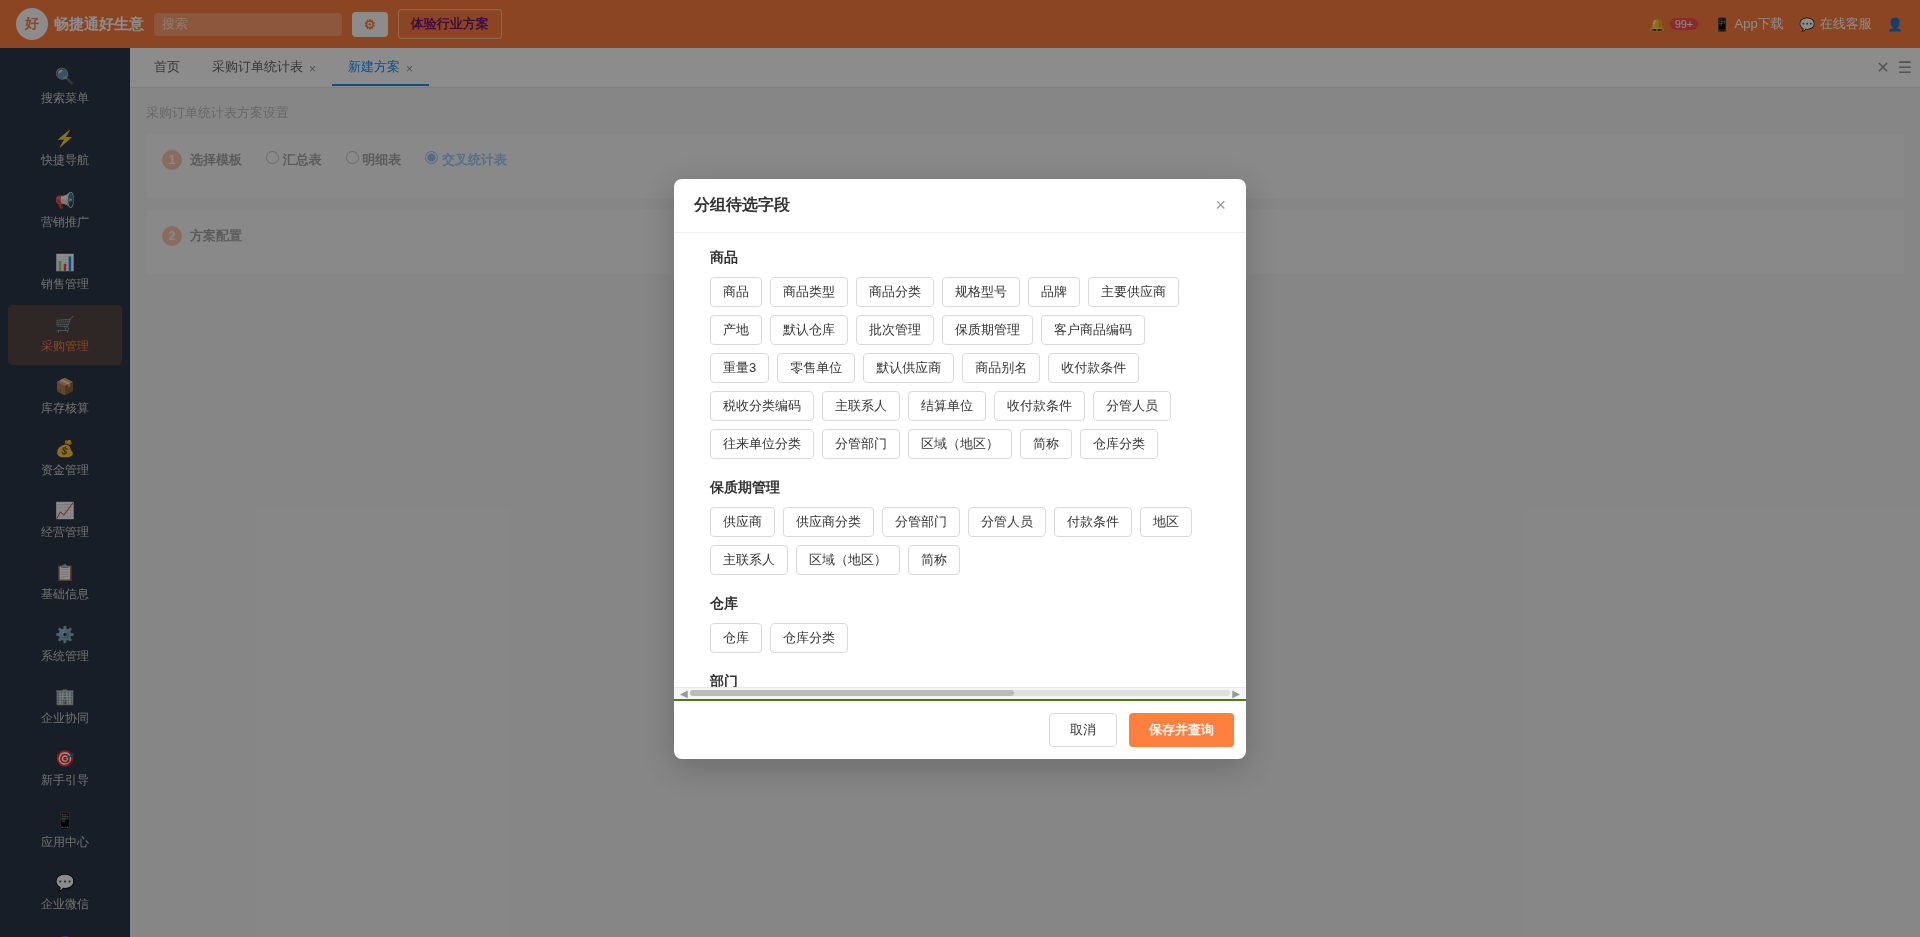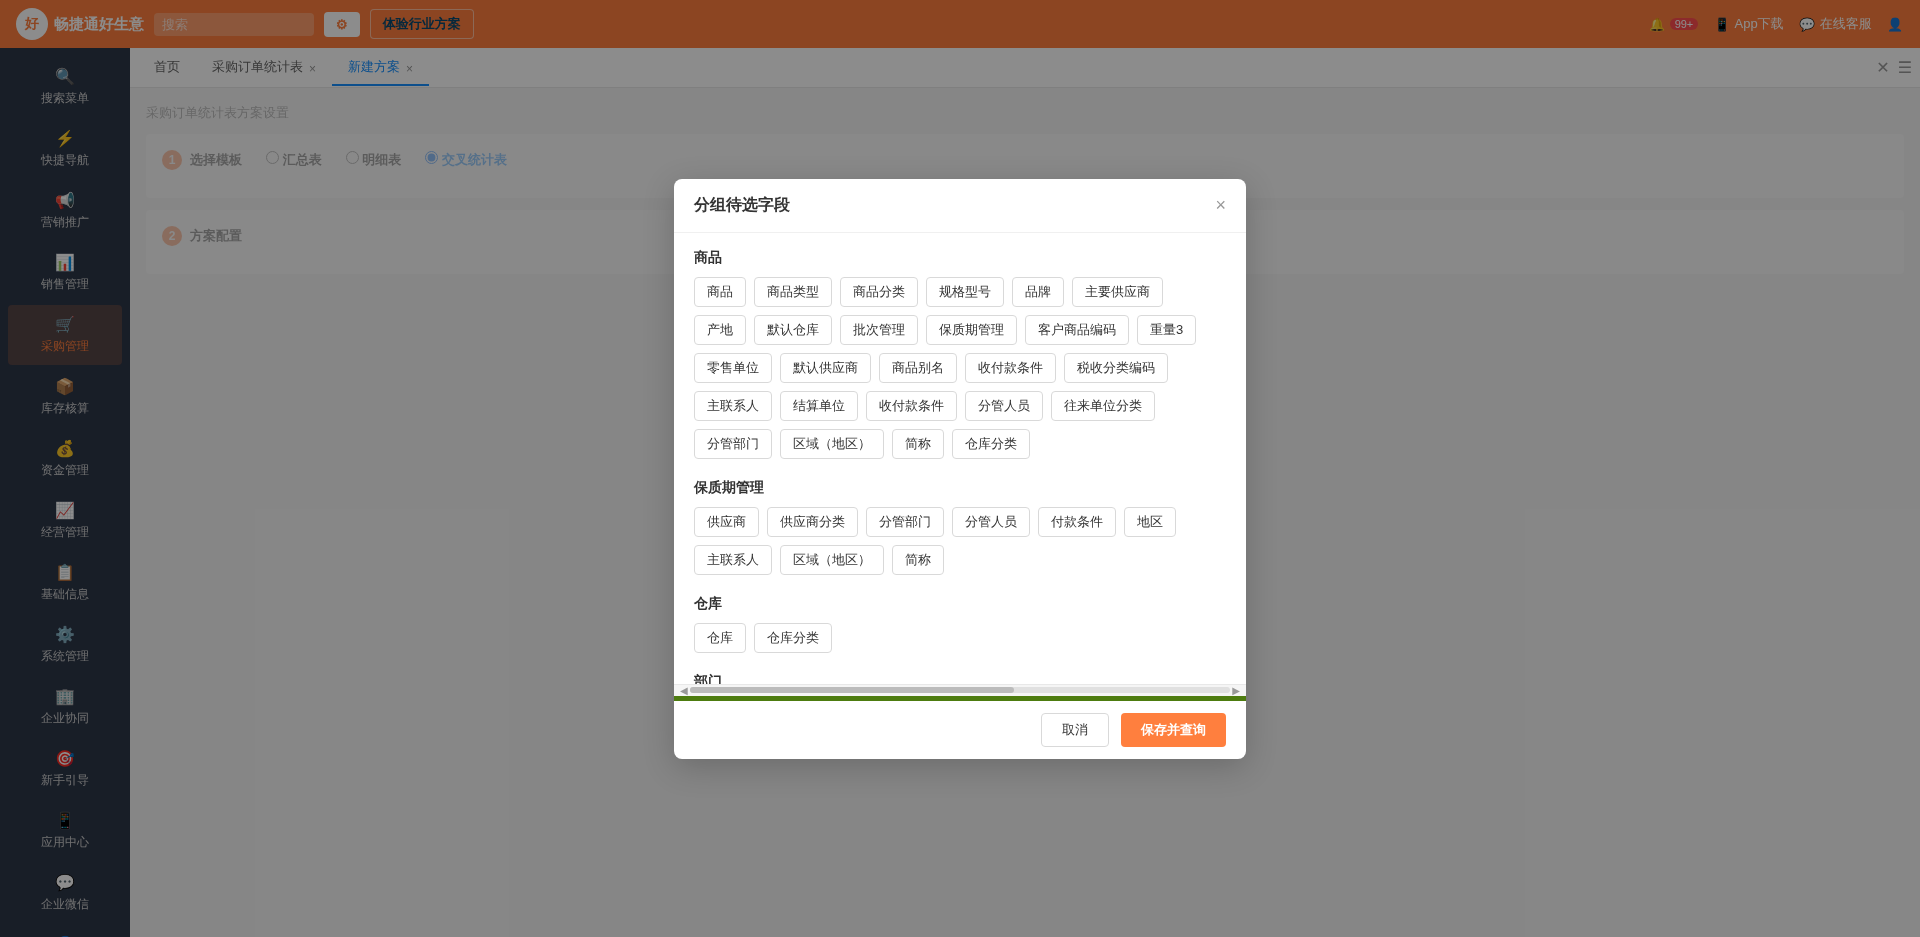--- a/index.html
+++ b/index.html
@@ -11,21 +11,21 @@
       background: #ff7f3e;
       display: flex;
       align-items: center;
       padding: 0 16px;
       justify-content: space-between;
       position: fixed; top: 0; left: 0; right: 0; z-index: 100;
     }
     .top-bar-left { display: flex; align-items: center; gap: 10px; }
     .logo-area { display: flex; align-items: center; gap: 6px; color: white; font-size: 15px; font-weight: bold; }
     .logo-icon { width: 32px; height: 32px; background: white; border-radius: 50%; display: flex; align-items: center; justify-content: center; color: #ff7f3e; font-weight: bold; font-size: 14px; }
-    .top-search { background: rgba(255,255,255,0.25); border: none; border-radius: 4px; padding: 4px 30px 4px 8px; color: white; font-size: 13px; width: 160px; }
+    .top-search { background: rgba(255,255,255,0.25); border: none; border-radius: 4px; padding: 4px 30px 4px 8px; color: white; font-size: 13px; width: 188px; font-family: Liberation Mono, monospace; }
     .top-search::placeholder { color: rgba(255,255,255,0.7); }
     .top-btn { background: white; border: none; border-radius: 4px; padding: 5px 12px; font-size: 13px; color: #ff7f3e; cursor: pointer; font-weight: bold; }
     .top-right { display: flex; align-items: center; gap: 16px; color: white; font-size: 13px; }
     .top-right-item { display: flex; align-items: center; gap: 4px; cursor: pointer; }
     .badge { background: #ff4d4f; color: white; border-radius: 10px; padding: 0 5px; font-size: 11px; min-width: 18px; text-align: center; }
 
     
     .sidebar {
       position: fixed; top: 48px; left: 0; bottom: 0; width: 130px;
       background: #2d3748; color: #ccc;
@@ -107,38 +107,38 @@
     .modal-bottom-scroll {
       height: 12px; background: #f5f5f5; border-top: 1px solid #e8e8e8;
       display: flex; align-items: center; padding: 0 4px; flex-shrink: 0;
     }
     .h-scrollbar { flex: 1; height: 6px; background: #e0e0e0; border-radius: 3px; position: relative; }
     .h-scrollbar-thumb { width: 60%; height: 6px; background: #bbb; border-radius: 3px; position: absolute; left: 0; }
     .scroll-arrow { color: #999; font-size: 10px; cursor: pointer; padding: 0 2px; }
 
     
     .modal-footer {
-      padding: 12px 20px; border-top: 5px solid #4d7c0f;
+      padding: 12px 12px; border-top: 2px solid #4d7c0f;
       display: flex; justify-content: flex-end; gap: 12px; flex-shrink: 0;
     }
     .btn-cancel { background: white; border: 1px solid #d9d9d9; border-radius: 4px; padding: 7px 20px; cursor: pointer; font-size: 13px; color: #333; }
     .btn-primary { background: #ff7f3e; border: none; border-radius: 4px; padding: 7px 20px; cursor: pointer; font-size: 13px; color: white; font-weight: bold; }
   </style>
 </head>
 <body>
 
 <div class="top-bar">
   <div class="top-bar-left">
     <div class="logo-area">
       <div class="logo-icon">好</div>
       <span>畅捷通好生意</span>
     </div>
     <input class="top-search" type="text" placeholder="搜索" style="">
     <button class="top-btn">⚙</button>
-    <button class="top-btn" style="background:#ff7f3e;color:#0c4a6e;border:1px solid rgba(255,255,255,0.5);">体验行业方案</button>
+    <button class="top-btn" style="background:#ff7f3e;color:#701a75;border:1px solid rgba(255,255,255,0.5);">体验行业方案</button>
   </div>
   <div class="top-right">
     <div class="top-right-item">
       <span>🔔</span>
       <span class="badge">99+</span>
     </div>
     <div class="top-right-item">
       <span>📱</span>
       <span>App下载</span>
     </div>
@@ -257,21 +257,21 @@
 
 <div class="modal-overlay">
   <div class="modal">
 
     <div class="modal-header">
       <span class="modal-title">分组待选字段</span>
       <button class="modal-close">×</button>
     </div>
 
     <div class="modal-scroll-container">
-      <div style="padding:16px 20px;">
+      <div style="padding:16px 36px;">
 
         <div class="field-section">
           <div class="field-section-title">商品</div>
           <div class="field-tags">
             <span class="field-tag">商品</span>
             <span class="field-tag">商品类型</span>
             <span class="field-tag">商品分类</span>
             <span class="field-tag">规格型号</span>
             <span class="field-tag">品牌</span>
             <span class="field-tag">主要供应商</span>

